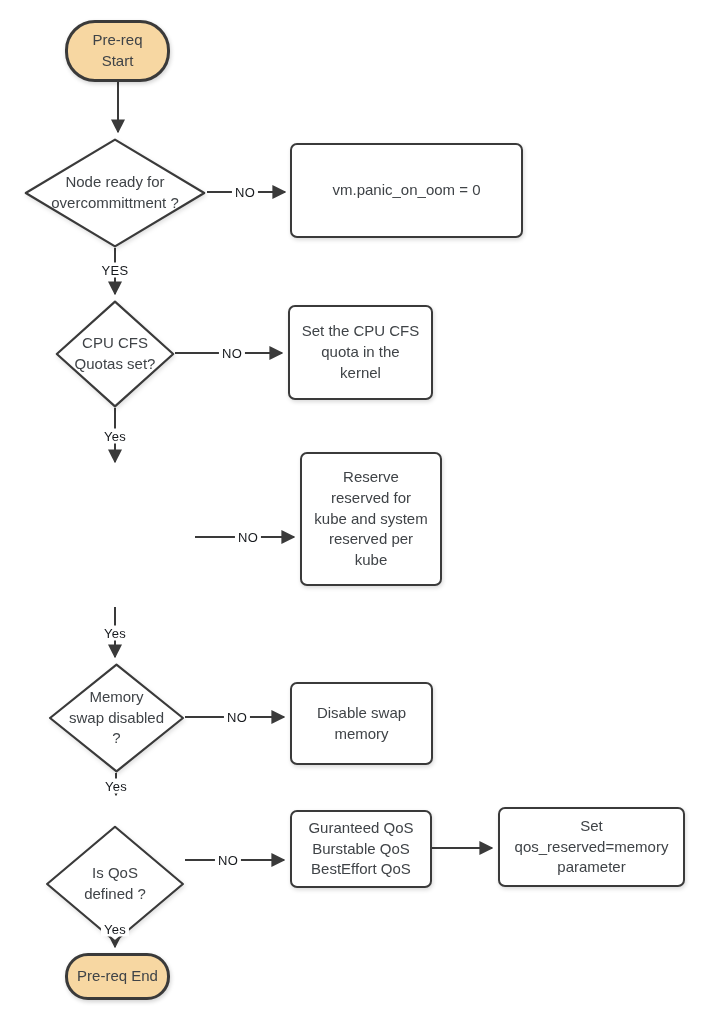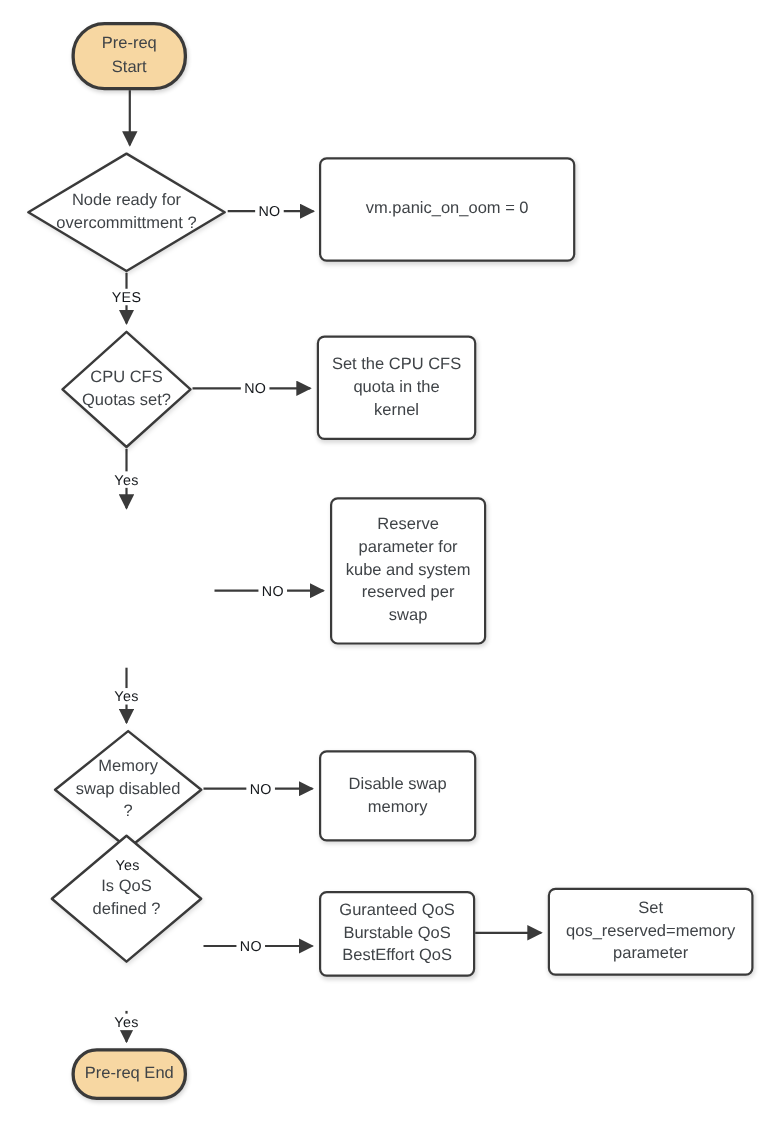--- a/index.html
+++ b/index.html
@@ -115,24 +115,24 @@
         <div>Set the CPU CFS</div>
         <div>quota in the</div>
         <div>kernel</div>
       </div>
   </div>
 
 
   <div class="node process" style="left:300px;top:452px;width:142px;height:134px">
     <div class="ntext">
         <div>Reserve</div>
-        <div>parameter for</div>
+        <div>reserved for</div>
         <div>kube and system</div>
         <div>reserved per</div>
-        <div>swap</div>
+        <div>kube</div>
       </div>
   </div>
 
   <div class="node decision" style="left:48px;top:663px;width:137px;height:110px">
     <svg class="dshape" viewBox="0 0 100 100" preserveAspectRatio="none">
         <polygon points="50,1.5 98.5,50 50,98.5 1.5,50"></polygon>
       </svg>
     <div class="ntext">
         <div>Memory</div>
         <div>swap disabled</div>
@@ -140,21 +140,21 @@
       </div>
   </div>
 
   <div class="node process" style="left:290px;top:682px;width:143px;height:83px">
     <div class="ntext">
         <div>Disable swap</div>
         <div>memory</div>
       </div>
   </div>
 
-  <div class="node decision" style="left:45px;top:758px;width:140px;height:118px">
+  <div class="node decision" style="left:45px;top:825px;width:140px;height:118px">
     <svg class="dshape" viewBox="0 0 100 100" preserveAspectRatio="none">
         <polygon points="50,1.5 98.5,50 50,98.5 1.5,50"></polygon>
       </svg>
     <div class="ntext">
         <div>Is QoS</div>
         <div>defined ?</div>
       </div>
   </div>
 
   <div class="node process" style="left:290px;top:810px;width:142px;height:78px">

